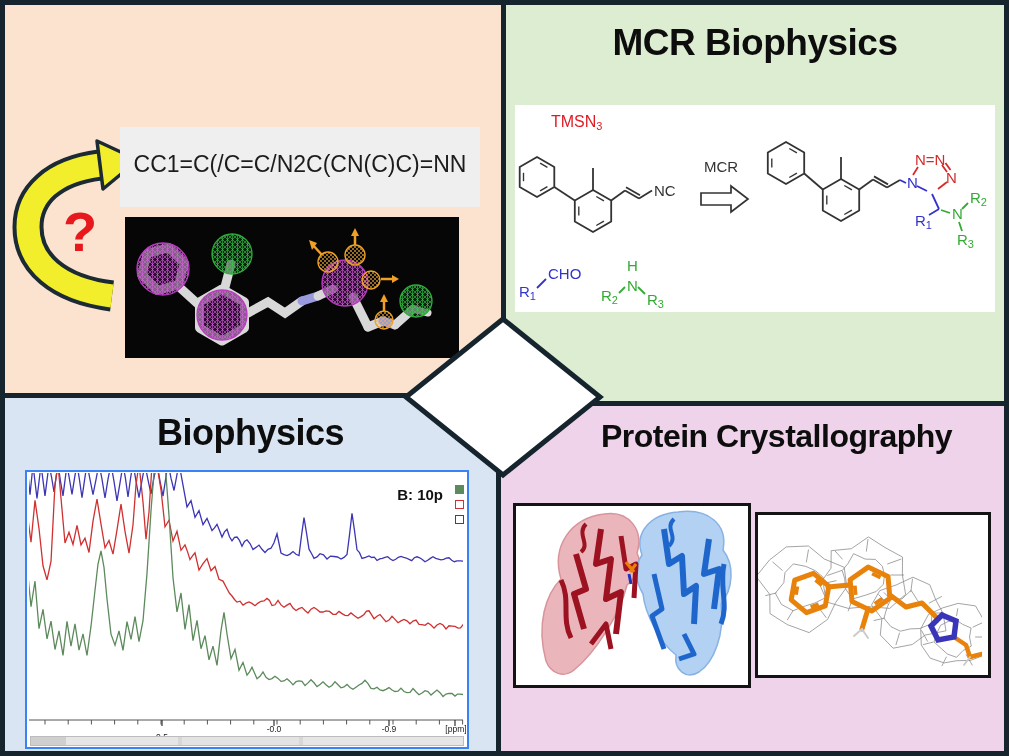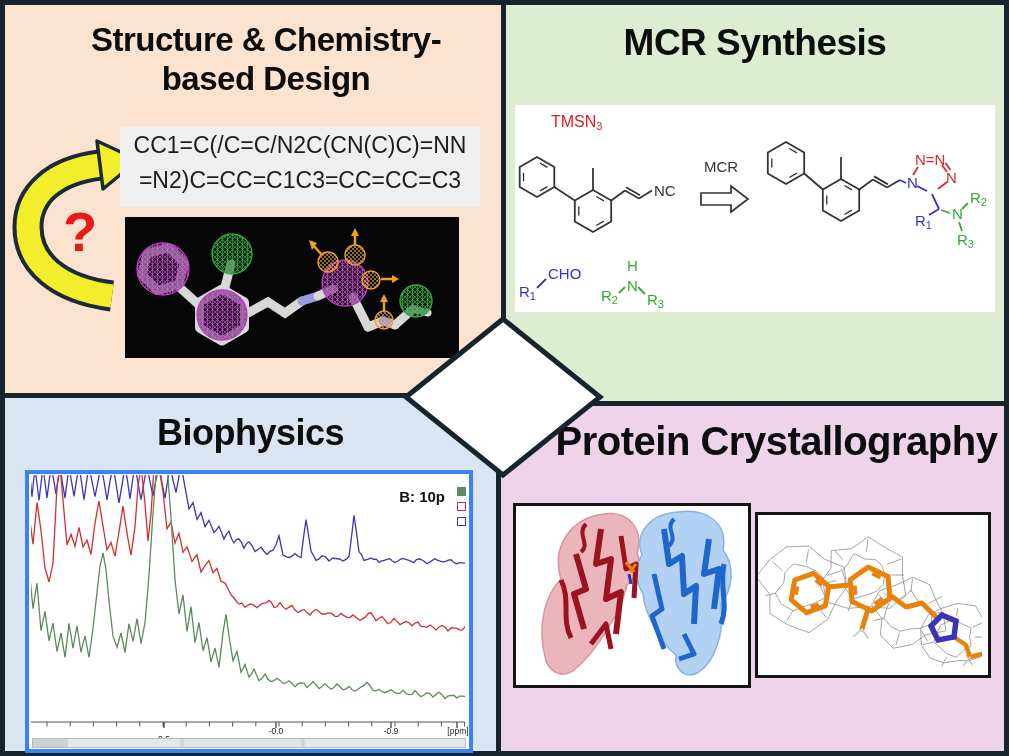--- a/index.html
+++ b/index.html
@@ -6,60 +6,55 @@
   body{background:#9a9a9a;font-family:"Liberation Sans",sans-serif;}
   .page{position:relative;width:1009px;height:756px;background:#16242e;overflow:hidden;}
   .panel{position:absolute;box-sizing:border-box;}
   .panel-title{font-weight:700;color:#0d0d0d;text-align:center;letter-spacing:-0.5px;line-height:1.18;}
   #panel-design{left:5px;top:5px;width:496px;height:388px;background:#fbe3d0;}
   #panel-mcr{left:506px;top:5px;width:498px;height:396px;background:#dcedd1;}
   #panel-bio{left:5px;top:398px;width:491px;height:353px;background:#d9e5f2;}
   #panel-xtal{left:501px;top:406px;width:503px;height:345px;background:#efd3ea;}
   #design-title{position:absolute;left:0;top:16px;width:100%;font-size:33px;padding-left:26px;box-sizing:border-box;}
   #smiles-box{position:absolute;left:115px;top:122px;width:360px;height:80px;background:#efefef;
-    font-size:23px;line-height:35px;color:#1c1c1c;text-align:center;padding-top:1px;box-sizing:border-box;}
+    font-size:23px;line-height:35px;color:#1c1c1c;text-align:center;padding-top:20px;box-sizing:border-box;}
   #question-mark{position:absolute;left:58px;top:198px;font-size:56px;font-weight:700;color:#e8191d;line-height:58px;}
   #arrow-svg{position:absolute;left:0;top:0;}
   #mol3d-box{position:absolute;left:120px;top:212px;width:334px;height:141px;background:#060606;}
   #mcr-title{position:absolute;left:0;top:16px;width:100%;font-size:37px;}
   #mcr-box{position:absolute;left:9px;top:100px;width:480px;height:207px;background:#fff;}
   #bio-title{position:absolute;left:0;top:14px;width:100%;font-size:36px;}
-  #nmr-box{position:absolute;left:20px;top:72px;width:440px;height:275px;background:#fff;border:4px solid #3b82f6;}
+  #nmr-box{position:absolute;left:20px;top:72px;width:440px;height:275px;background:#fff;border:2px solid #3b82f6;}
   #nmr-legend{position:absolute;right:24px;top:14px;font-size:15px;font-weight:700;color:#111;}
   .lg-sq{position:absolute;right:3px;width:9px;height:9px;box-sizing:border-box;}
   #nmr-bottombar{position:absolute;left:3px;right:3px;top:264px;height:8px;border:1px solid #bcbcbc;
     background:linear-gradient(to right,#cfcfcf 0 8%,#e6e6e6 8% 34%,#d7d7d7 34% 35%,#e3e3e3 35% 62%,#d7d7d7 62% 63%,#e6e6e6 63% 100%);}
   .tickLabel{position:absolute;top:252px;font-size:8.5px;color:#222;text-align:center;}
-  #xtal-title{position:absolute;left:0;top:12px;width:100%;font-size:40px;padding-left:48px;box-sizing:border-box;}
+  #xtal-title{position:absolute;left:0;top:12px;width:100%;font-size:32px;padding-left:48px;box-sizing:border-box;}
   .img-frame{position:absolute;background:#fff;border:3px solid #141414;}
   #xtal-box1{left:12px;top:97px;width:232px;height:179px;}
   #xtal-box2{left:254px;top:106px;width:230px;height:160px;}
   #diamond-svg{position:absolute;left:0;top:0;pointer-events:none;z-index:10;}
   svg text{font-family:"Liberation Sans",sans-serif;}
 </style>
 </head>
 <body>
 
 <div class="page">
 
   <div class="panel" id="panel-design">
-    <div class="panel-title" id="design-title">
-      <div>Structure &amp; Chemistry-</div>
-      <div>based Design</div>
-    </div>
 
     <svg id="arrow-svg" width="496" height="388" viewBox="0 0 496 388">
       <path d="M 107 291 C 52 284 23 257 23 222 C 23 190 48 166 95 160" fill="none" stroke="#1b2a33" stroke-width="31"></path>
       <path d="M 107 291 C 52 284 23 257 23 222 C 23 190 48 166 95 160" fill="none" stroke="#f2ee2c" stroke-width="23"></path>
       <polygon points="133,155 98,184 92,136" fill="#f2ee2c" stroke="#1b2a33" stroke-width="3.5" stroke-linejoin="round"></polygon>
     </svg>
 
     <div id="smiles-box">
       <div>CC1=C(/C=C/N2C(CN(C)C)=NN</div>
-      <div>=N2)C=CC=C1C3=CC=CC=C3</div>
     </div>
 
     <div id="question-mark">?</div>
 
     <div id="mol3d-box">
       <svg id="mol3d-svg" width="334" height="141" viewBox="0 0 334 141">
         <defs>
           <pattern id="mshP" width="5" height="5" patternUnits="userSpaceOnUse">
             <path d="M0 0L5 5 M5 0L0 5 M2.5 0L2.5 5" stroke="#d664dd" stroke-width="0.6" fill="none"></path>
           </pattern>
@@ -113,21 +108,21 @@
           <line x1="256" y1="62" x2="269" y2="62"></line>
             <polygon points="274,62 267,58 267,66" fill="#f0a123" stroke="none"></polygon>
           <line x1="259" y1="94" x2="259" y2="82"></line>
             <polygon points="259,77 255,85 263,85" fill="#f0a123" stroke="none"></polygon>
         </g>
         </svg>
     </div>
   </div>
 
   <div class="panel" id="panel-mcr">
-    <div class="panel-title" id="mcr-title">MCR Synthesis</div>
+    <div class="panel-title" id="mcr-title">MCR Biophysics</div>
     <div id="mcr-box">
       <svg id="mcr-svg" width="480" height="207" viewBox="0 0 480 207">
 
         <g stroke="#333" stroke-width="1.8">
           <line x1="39.3" y1="82" x2="59.8" y2="95.5"></line>
           <line x1="78" y1="85" x2="78" y2="63"></line>
           <line x1="96.2" y1="95.5" x2="110" y2="85.5"></line>
           <line x1="110" y1="85.5" x2="124" y2="93.5"></line>
           <line x1="111" y1="82.3" x2="125" y2="90.3"></line>
           <line x1="124" y1="93.5" x2="137" y2="85.5"></line>

